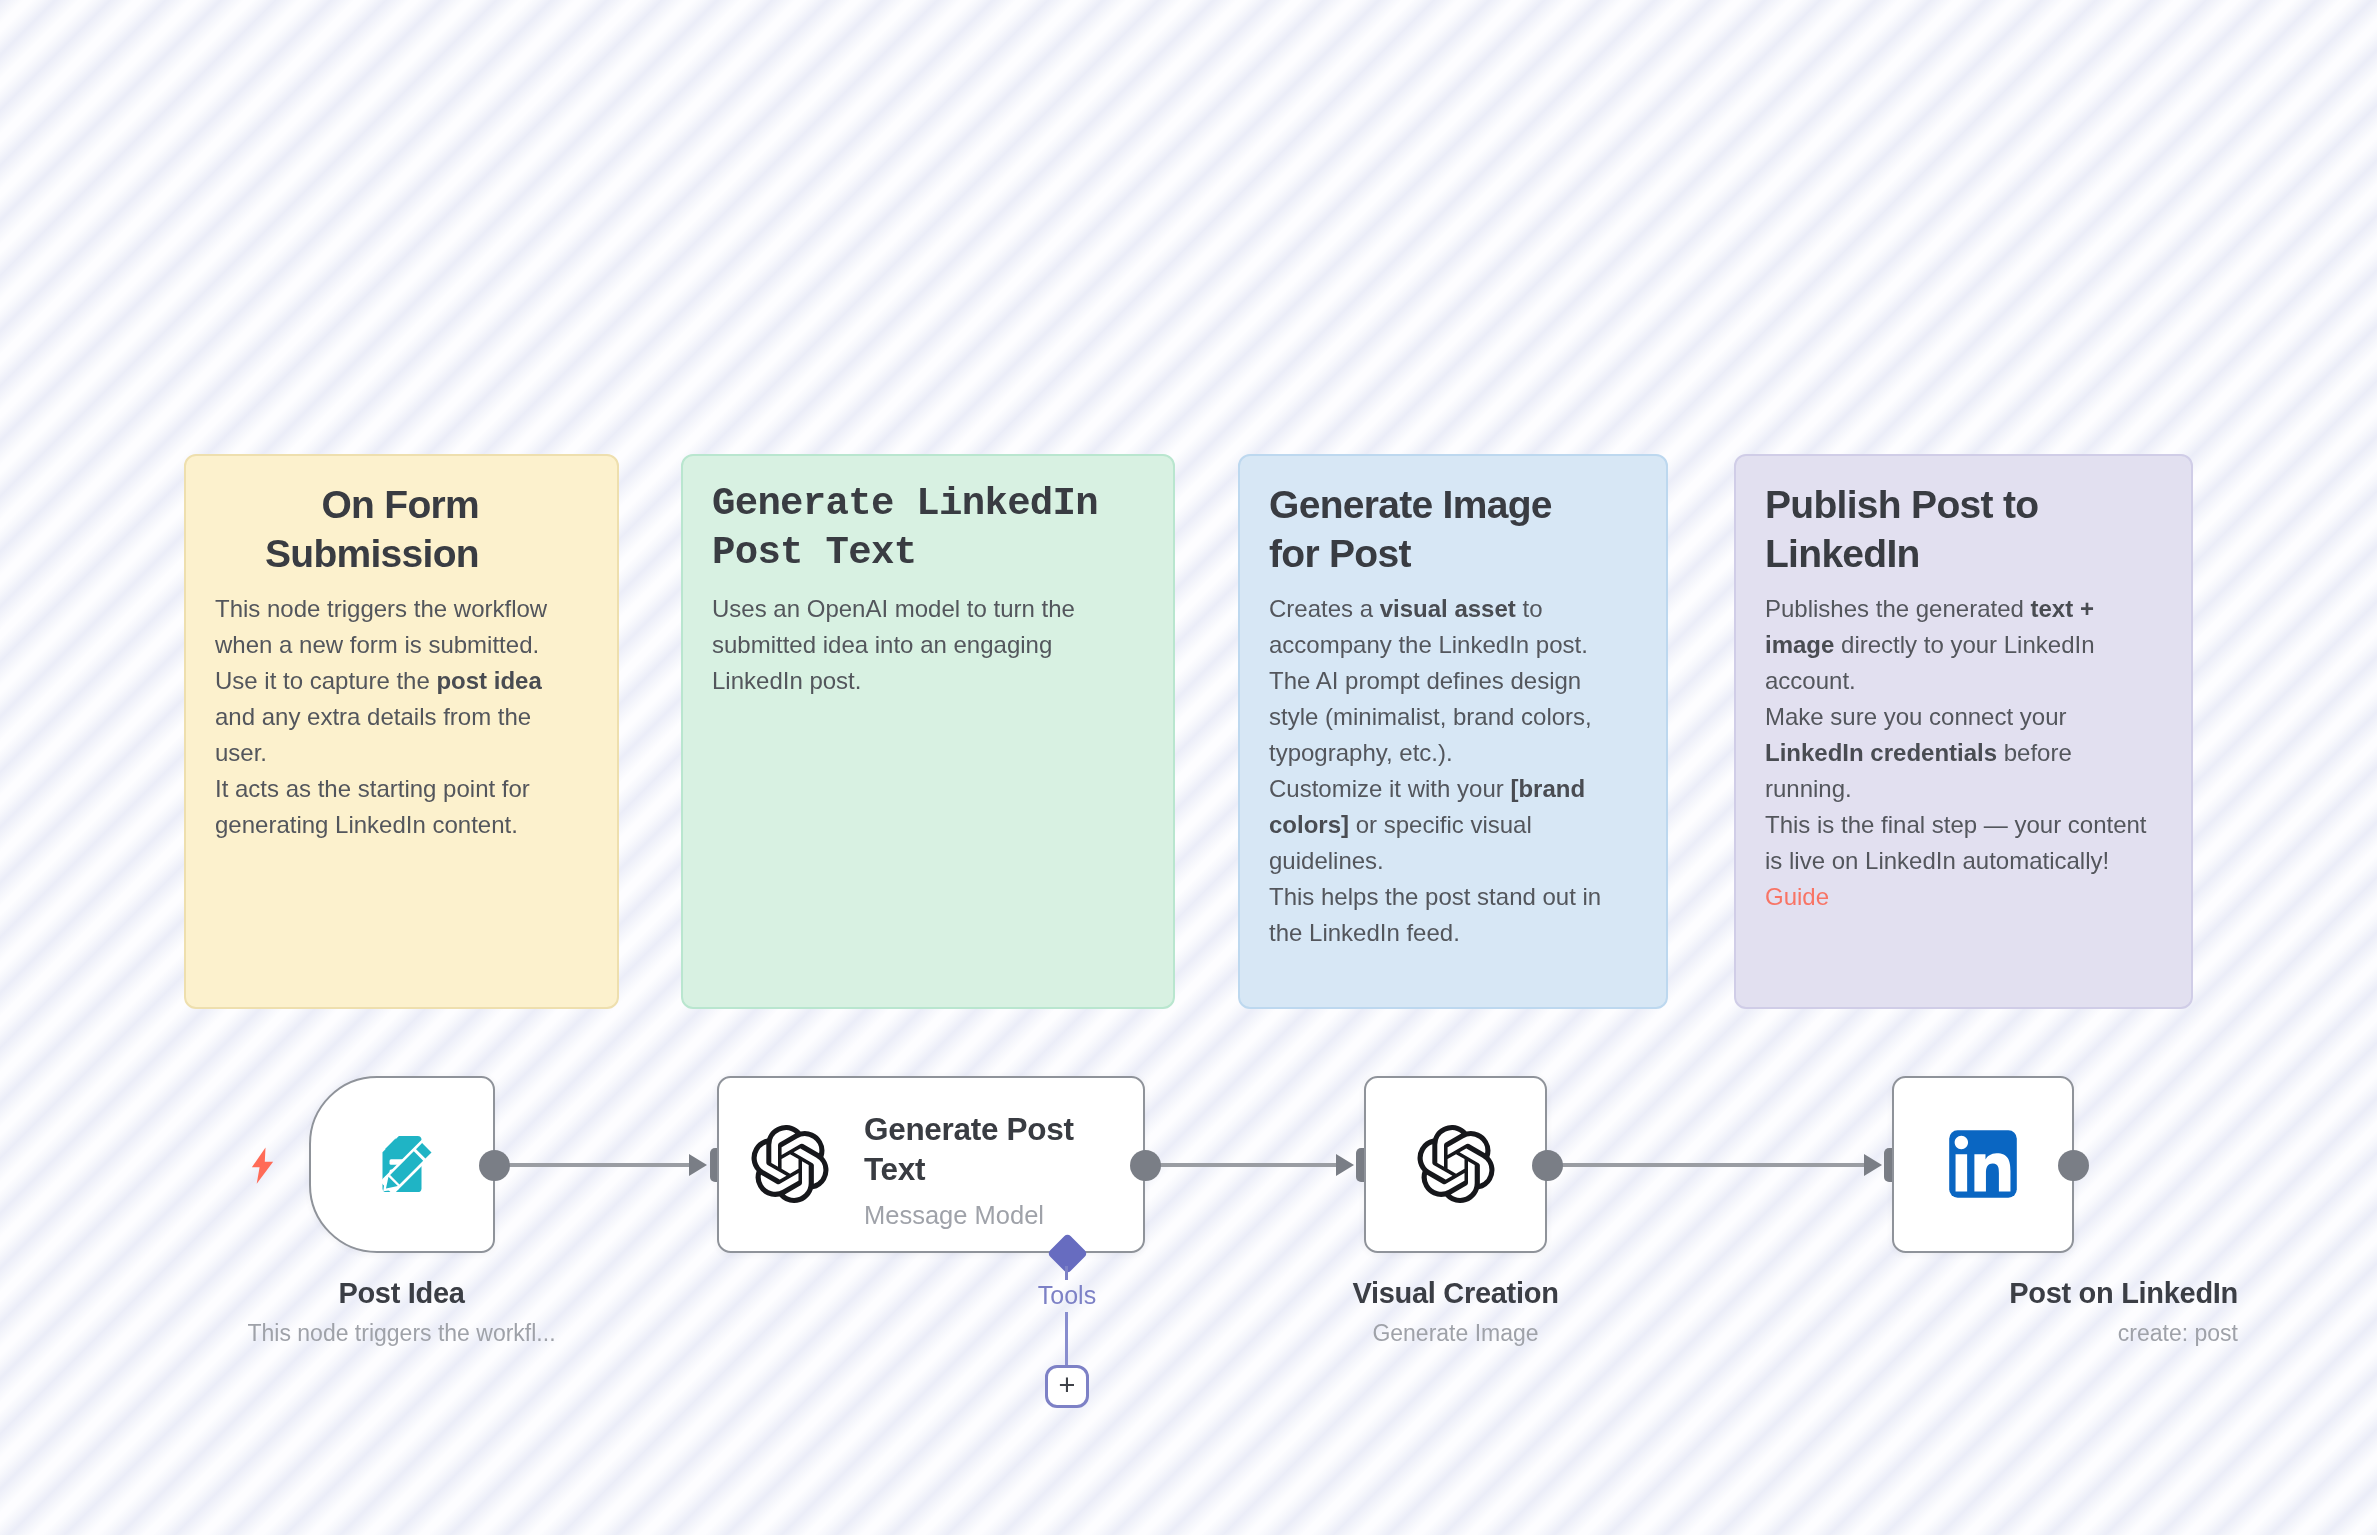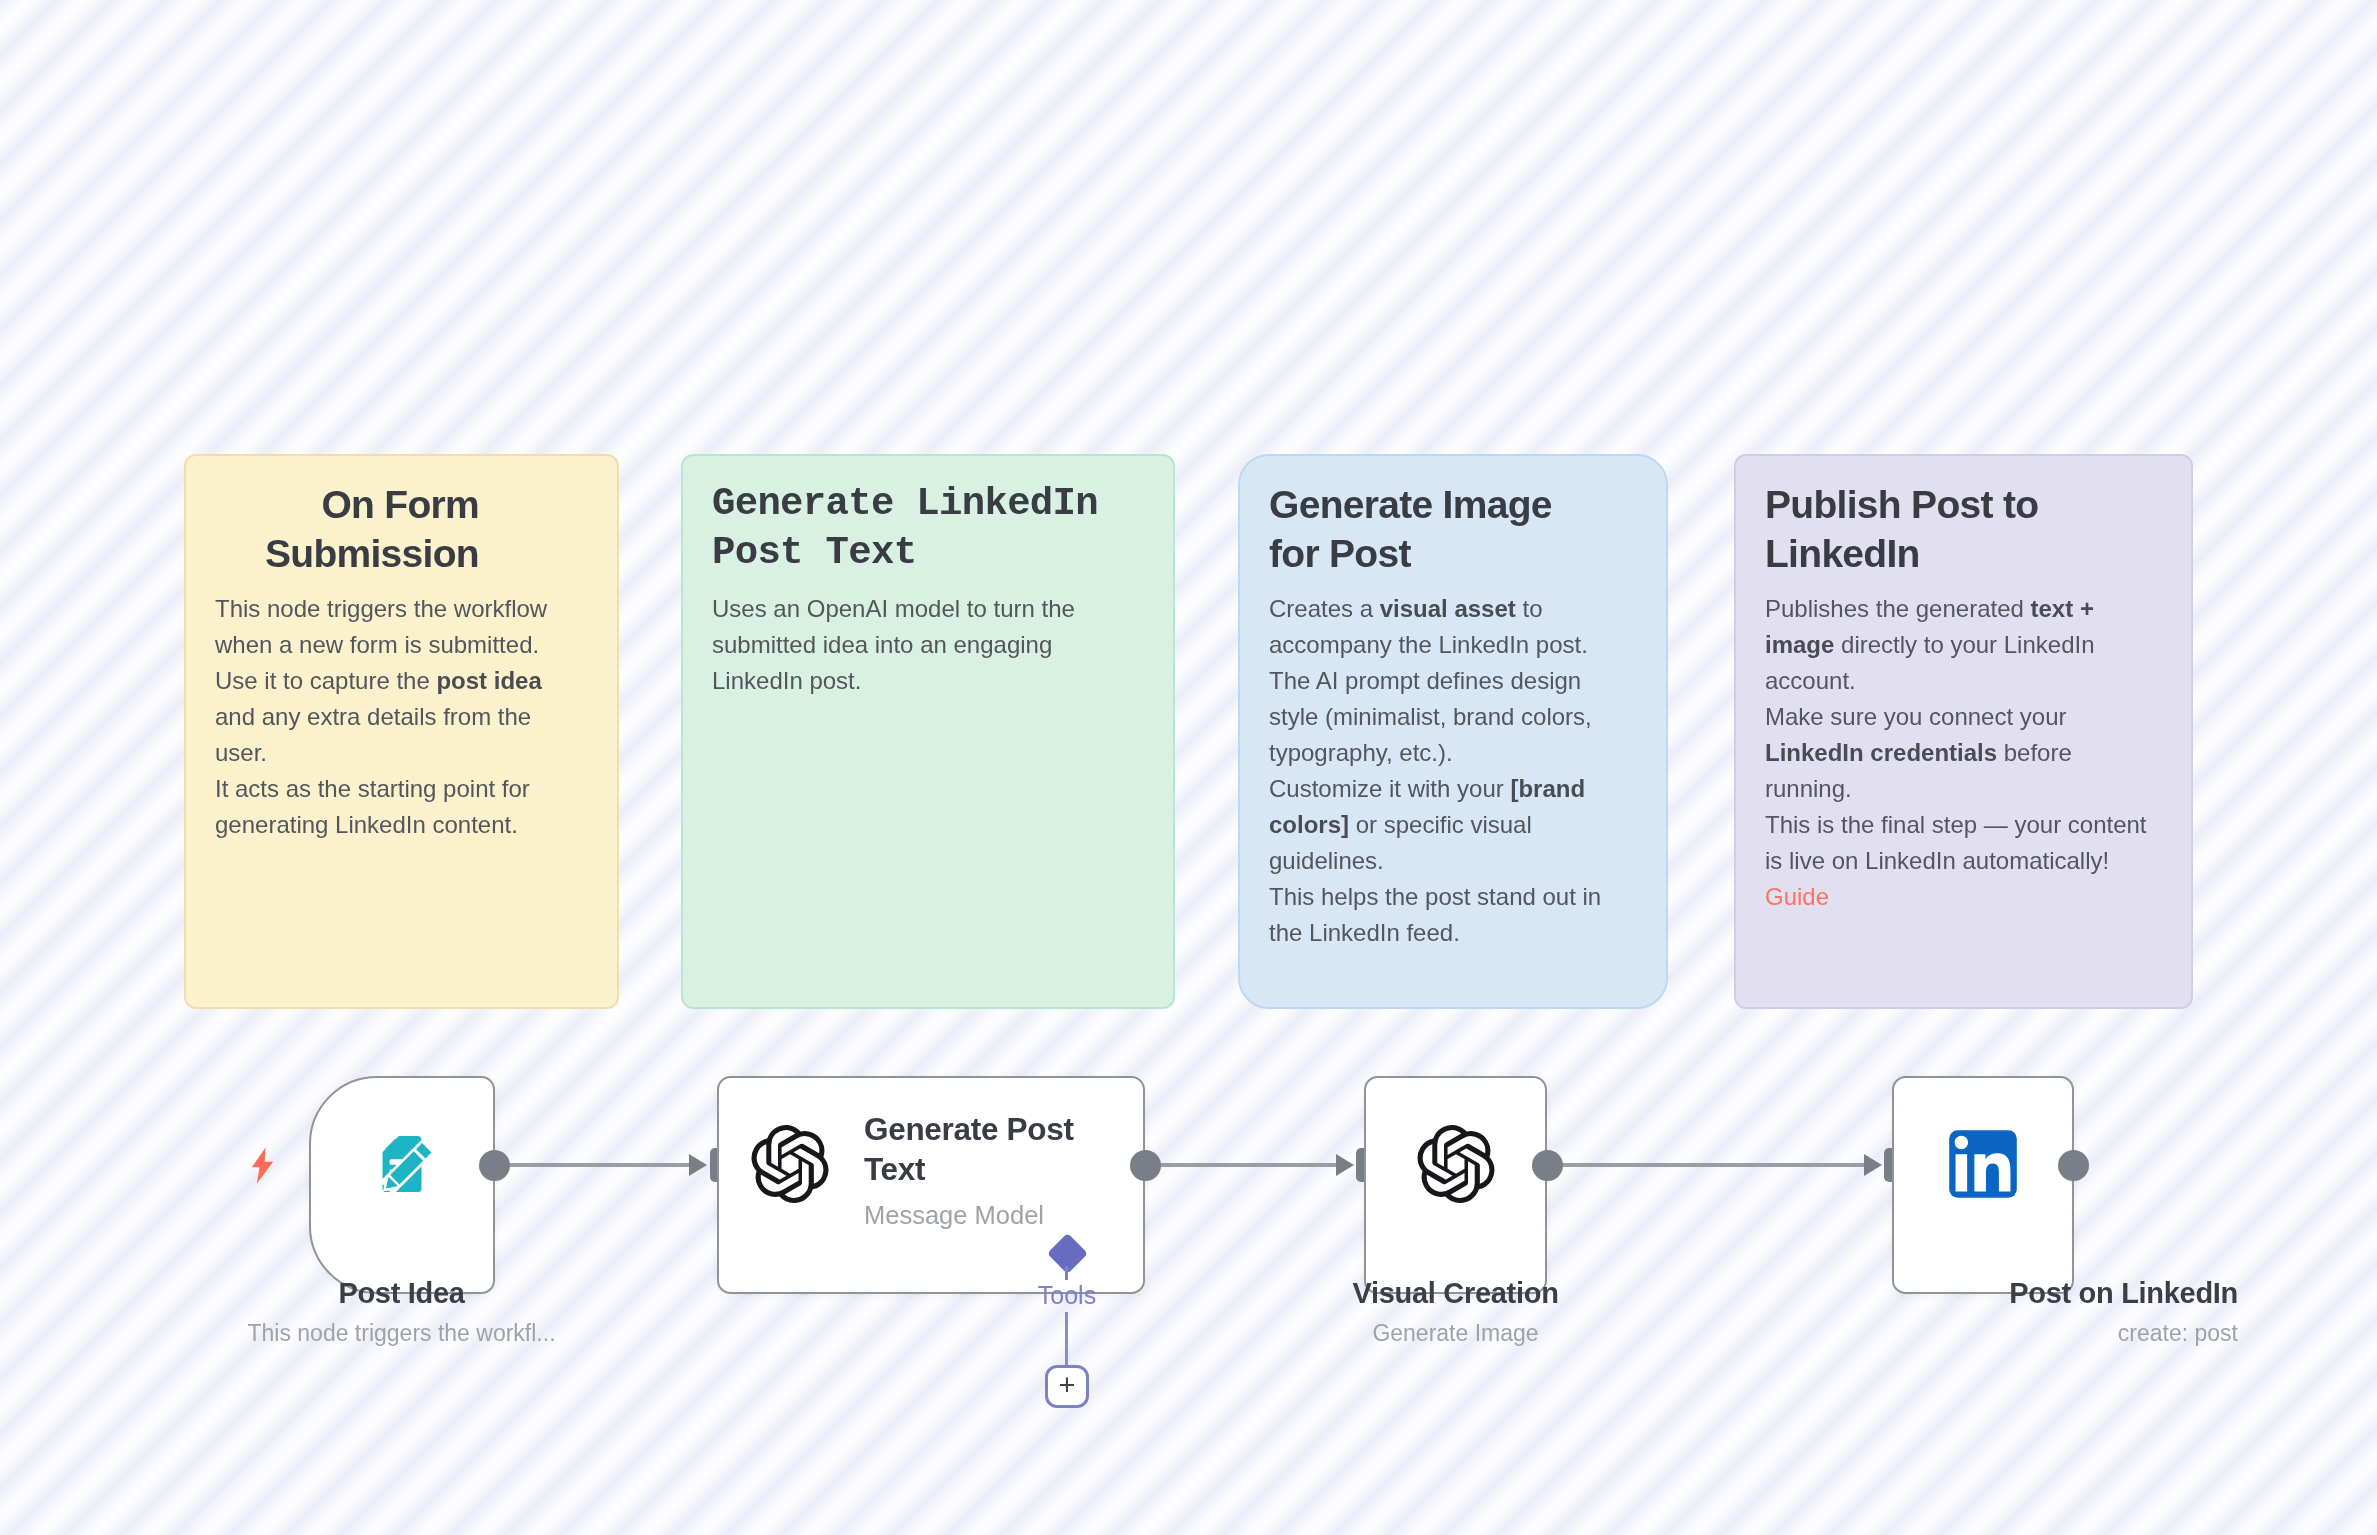--- a/index.html
+++ b/index.html
@@ -37,21 +37,21 @@
   .note-g{left:681px;width:494px;}
   .note-b{left:1238px;width:430px;}
   .note-p{left:1734px;width:459px;}
   .note-y h2{max-width:264px;text-align:right;}
   .note-g h2{max-width:400px;font-family:Liberation Mono, monospace;}
   .note-b h2{max-width:323px;}
   .note-p h2{max-width:349px;}
 
   
   .node{
-    position:absolute;top:1076px;height:218px;box-sizing:border-box;
+    position:absolute;top:1076px;height:177px;box-sizing:border-box;
     background:#ffffff;border:2.6px solid var(--node_border,#8f939a);
     box-shadow:0 1.7px 6.8px rgba(60,65,90,.06);
   }
   .node-1{left:309px;width:186px;border-radius:68px 13.6px 13.6px 68px;}
   .node-2{left:717px;width:428px;border-radius:13.6px;}
   .node-3{left:1364px;width:183px;border-radius:13.6px;}
   .node-4{left:1892px;width:182px;border-radius:13.6px;}
   .node-icon{position:absolute;width:78px;height:78px;top:47px;}
   .icon-center{left:50%;margin-left:-39px;}
   .icon-left{left:31.5px;}
@@ -127,21 +127,21 @@
       </div>
   </section>
 
   <section class="note note-g" style="background: rgb(216, 241, 226); border-color: rgb(185, 230, 207);">
     <h2>Generate LinkedIn Post Text</h2>
     <div class="note-body">
         <div class="par"><span>Uses an OpenAI model to turn the submitted idea into an engaging LinkedIn post.</span></div>
       </div>
   </section>
 
-  <section class="note note-b" style="background: rgb(215, 231, 245); border-color: rgb(189, 216, 239); border-radius: 31px;">
+  <section class="note note-b" style="background: rgb(215, 231, 245); border-color: rgb(189, 216, 239);">
     <h2>Generate Image for Post</h2>
     <div class="note-body">
         <div class="par"><span>Creates a </span><b>visual asset</b><span> to accompany the LinkedIn post.</span></div>
         <div class="par"><span>The AI prompt defines design style (minimalist, brand colors, typography, etc.).</span></div>
         <div class="par"><span>Customize it with your </span><b>[brand colors]</b><span> or specific visual guidelines.</span></div>
         <div class="par"><span>This helps the post stand out in the LinkedIn feed.</span></div>
       </div>
   </section>
 
   <section class="note note-p" style="background: rgb(226, 224, 240); border-color: rgb(208, 205, 231);">

